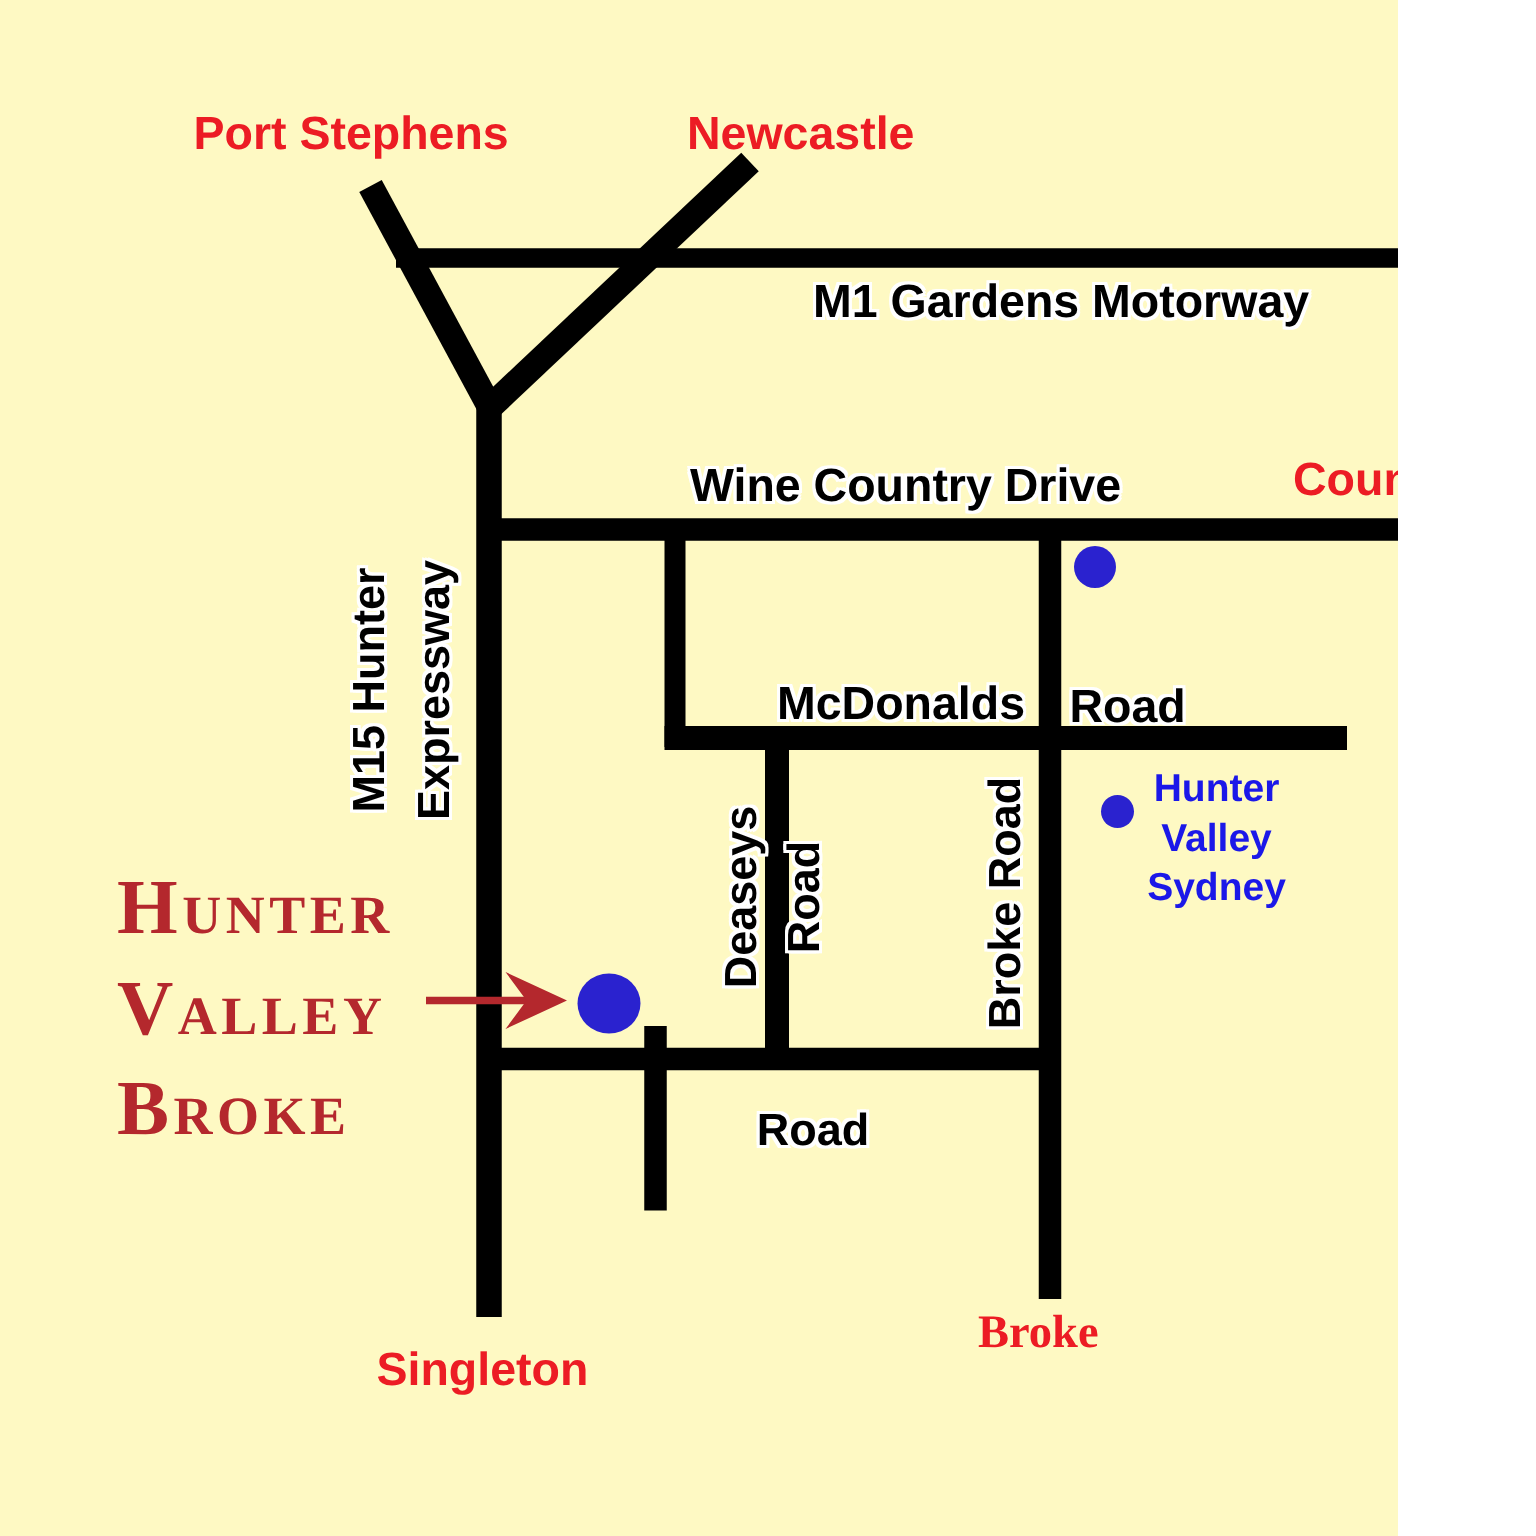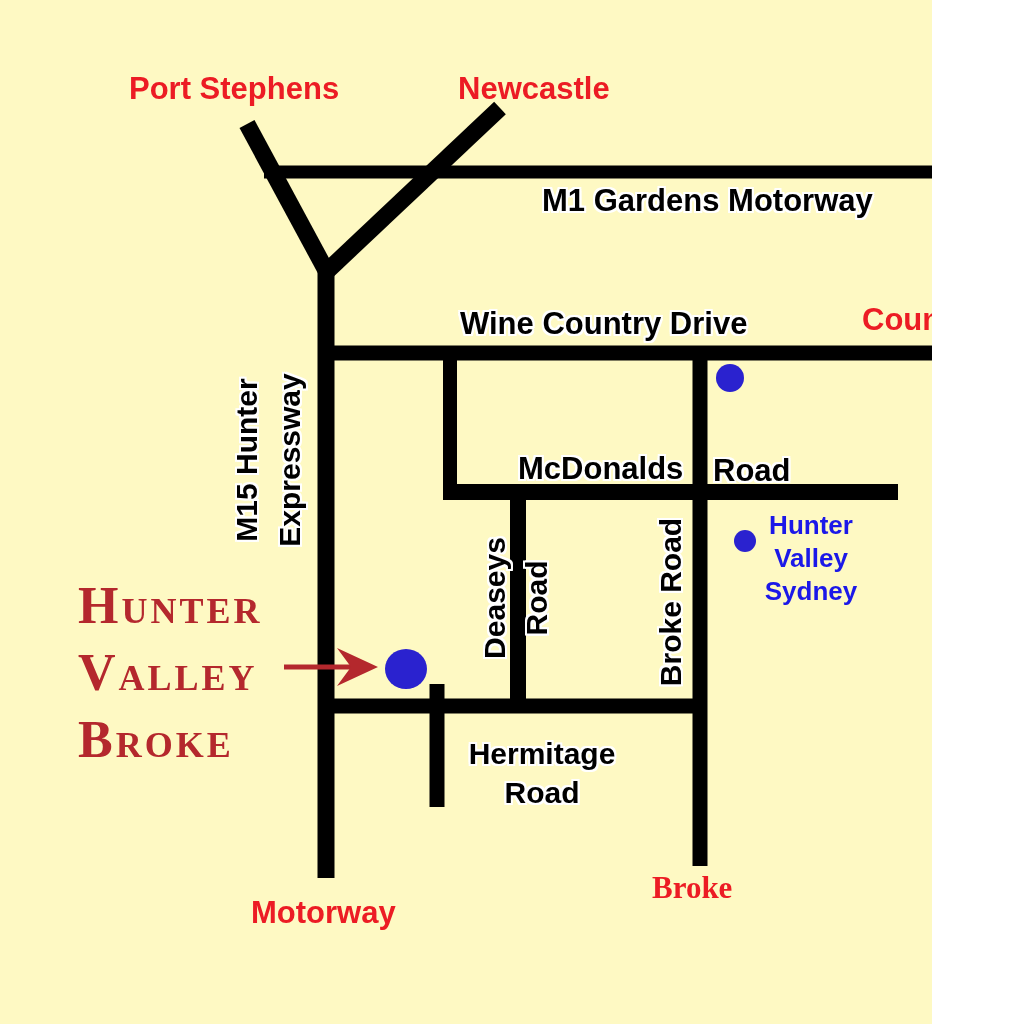--- a/index.html
+++ b/index.html
@@ -90,42 +90,41 @@
     <circle class="dot" cx="745" cy="541" r="11"></circle>
     <ellipse class="dot" cx="406" cy="669" rx="21" ry="20"></ellipse>
 
     <line class="arrow-shaft" x1="284" y1="667" x2="352" y2="667" stroke-width="5"></line>
     <polygon class="arrow-head" points="378,667 337,648 351,667 337,686"></polygon>
   </svg>
 
   <div class="lbl city" style="left:129px;top:72px;">Port Stephens</div>
   <div class="lbl city" style="left:458px;top:72px;text-align:center;">Newcastle</div>
   <div class="lbl city" style="left:862px;top:303px;">Country</div>
-  <div class="lbl city" style="left:251px;top:896px;">Motorway</div>
+  <div class="lbl city" style="left:251px;top:896px;">Singleton</div>
   <div class="lbl city" style="left:652px;top:871px;font-family:Liberation Serif, serif;">Broke</div>
 
   <div class="lbl roadname halo" style="left:542px;top:184px;">M1 Gardens Motorway</div>
   <div class="lbl roadname halo" style="left:460px;top:307px;">Wine Country Drive</div>
   <div class="lbl roadname halo" style="left:518px;top:436px;margin-top:16px;">McDonalds</div>
   <div class="lbl roadname halo" style="left:713px;top:454px;">Road</div>
 
   <div id="m15-label" class="lbl roadname halo rot">
     <div class="line">M15 Hunter</div>
     <div class="line">Expressway</div>
   </div>
 
   <div id="deaseys-label" class="lbl roadname halo rot">
     <div class="line">Deaseys</div>
     <div class="line">Road</div>
   </div>
 
   <div id="broke-road-label" class="lbl roadname halo rot">Broke Road</div>
 
   <div id="hermitage-label" class="lbl roadname halo centered">
-    <div class="line">Hermitage</div>
     <div class="line">Road</div>
   </div>
 
 
   <div class="lbl poi" style="left:811px;top:509px;">
     <div class="line" style="line-height:33px;">Hunter</div>
     <div class="line" style="line-height:33px;">Valley</div>
     <div class="line" style="line-height:33px;">Sydney</div>
   </div>
 

